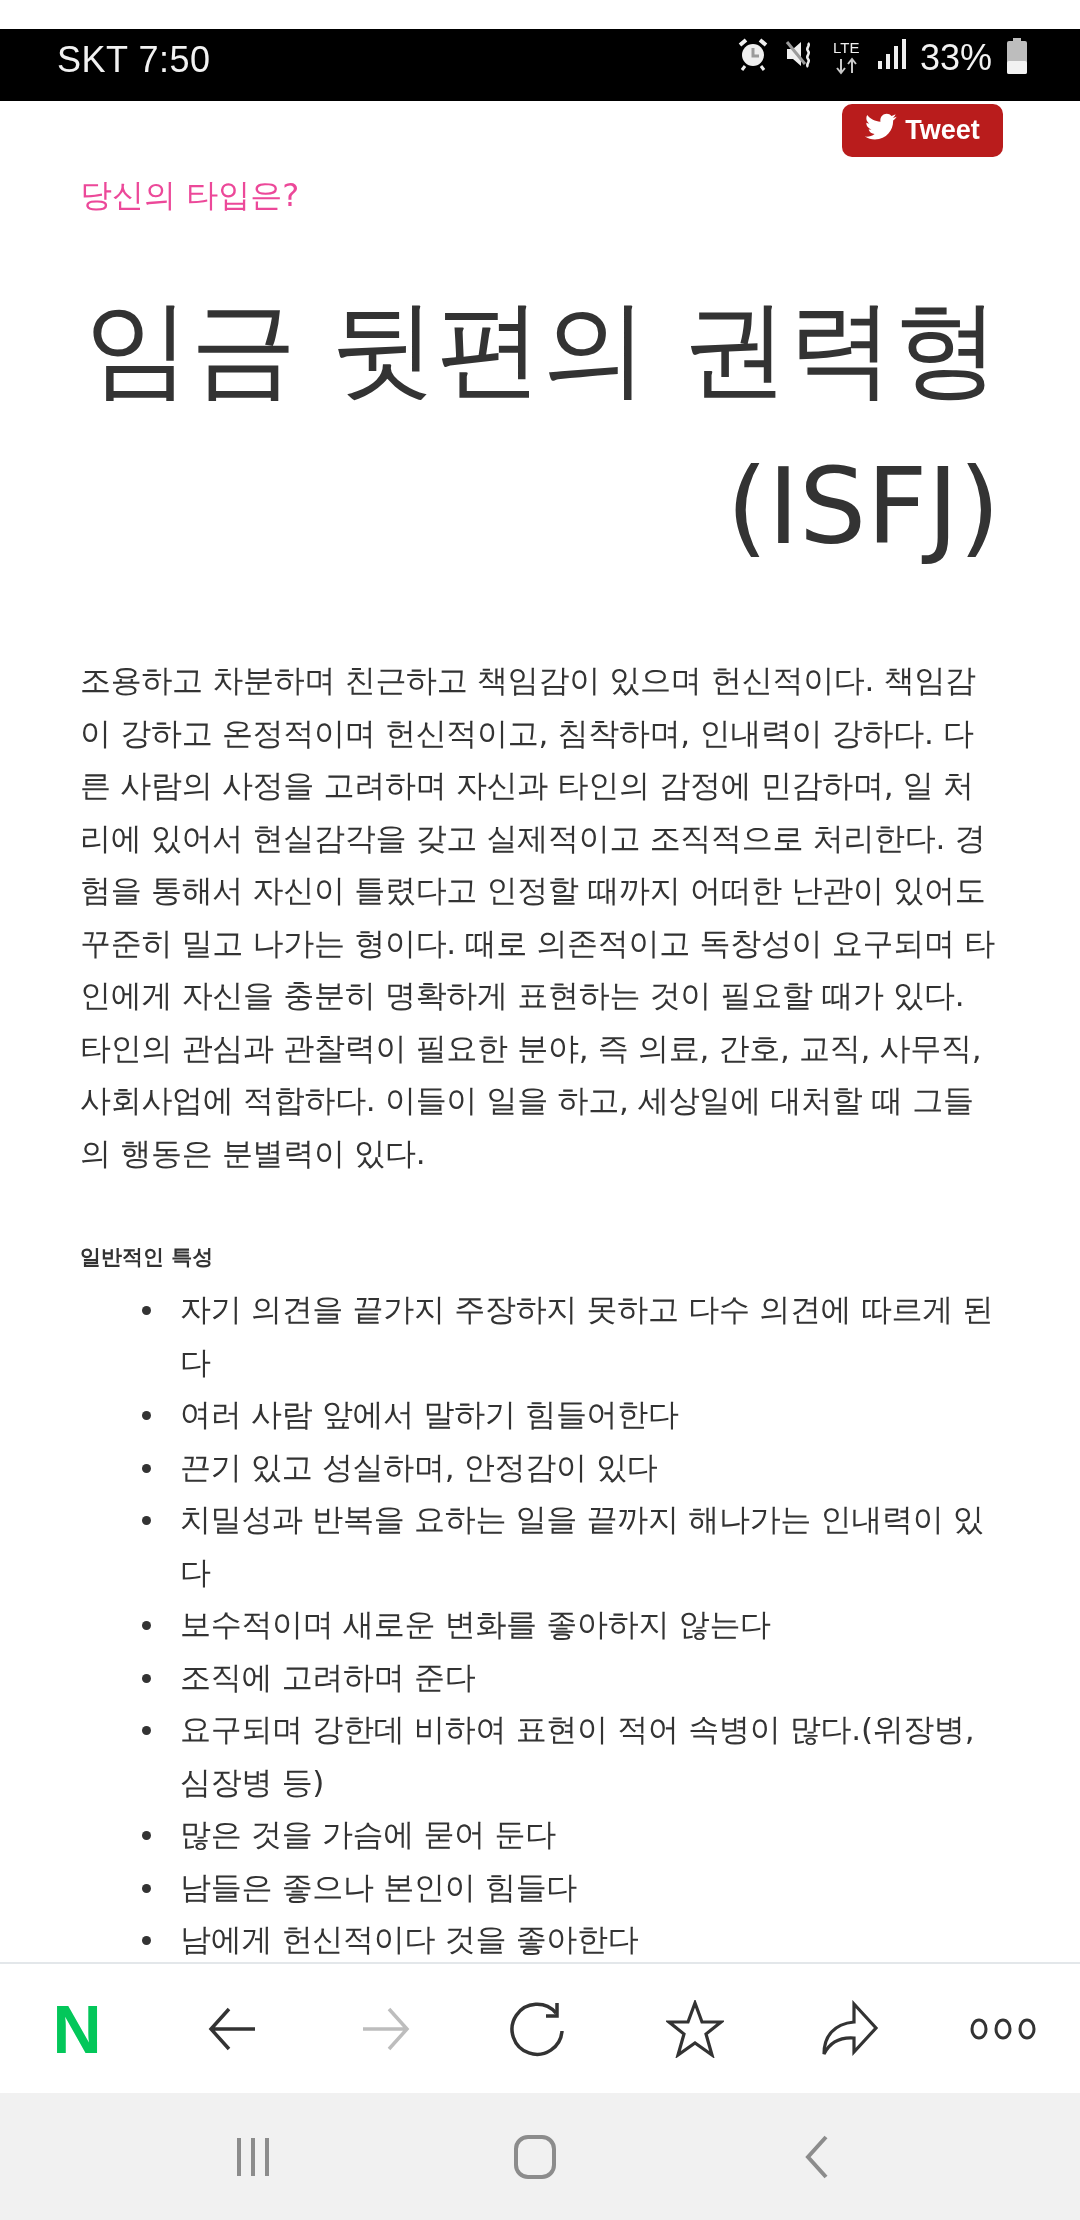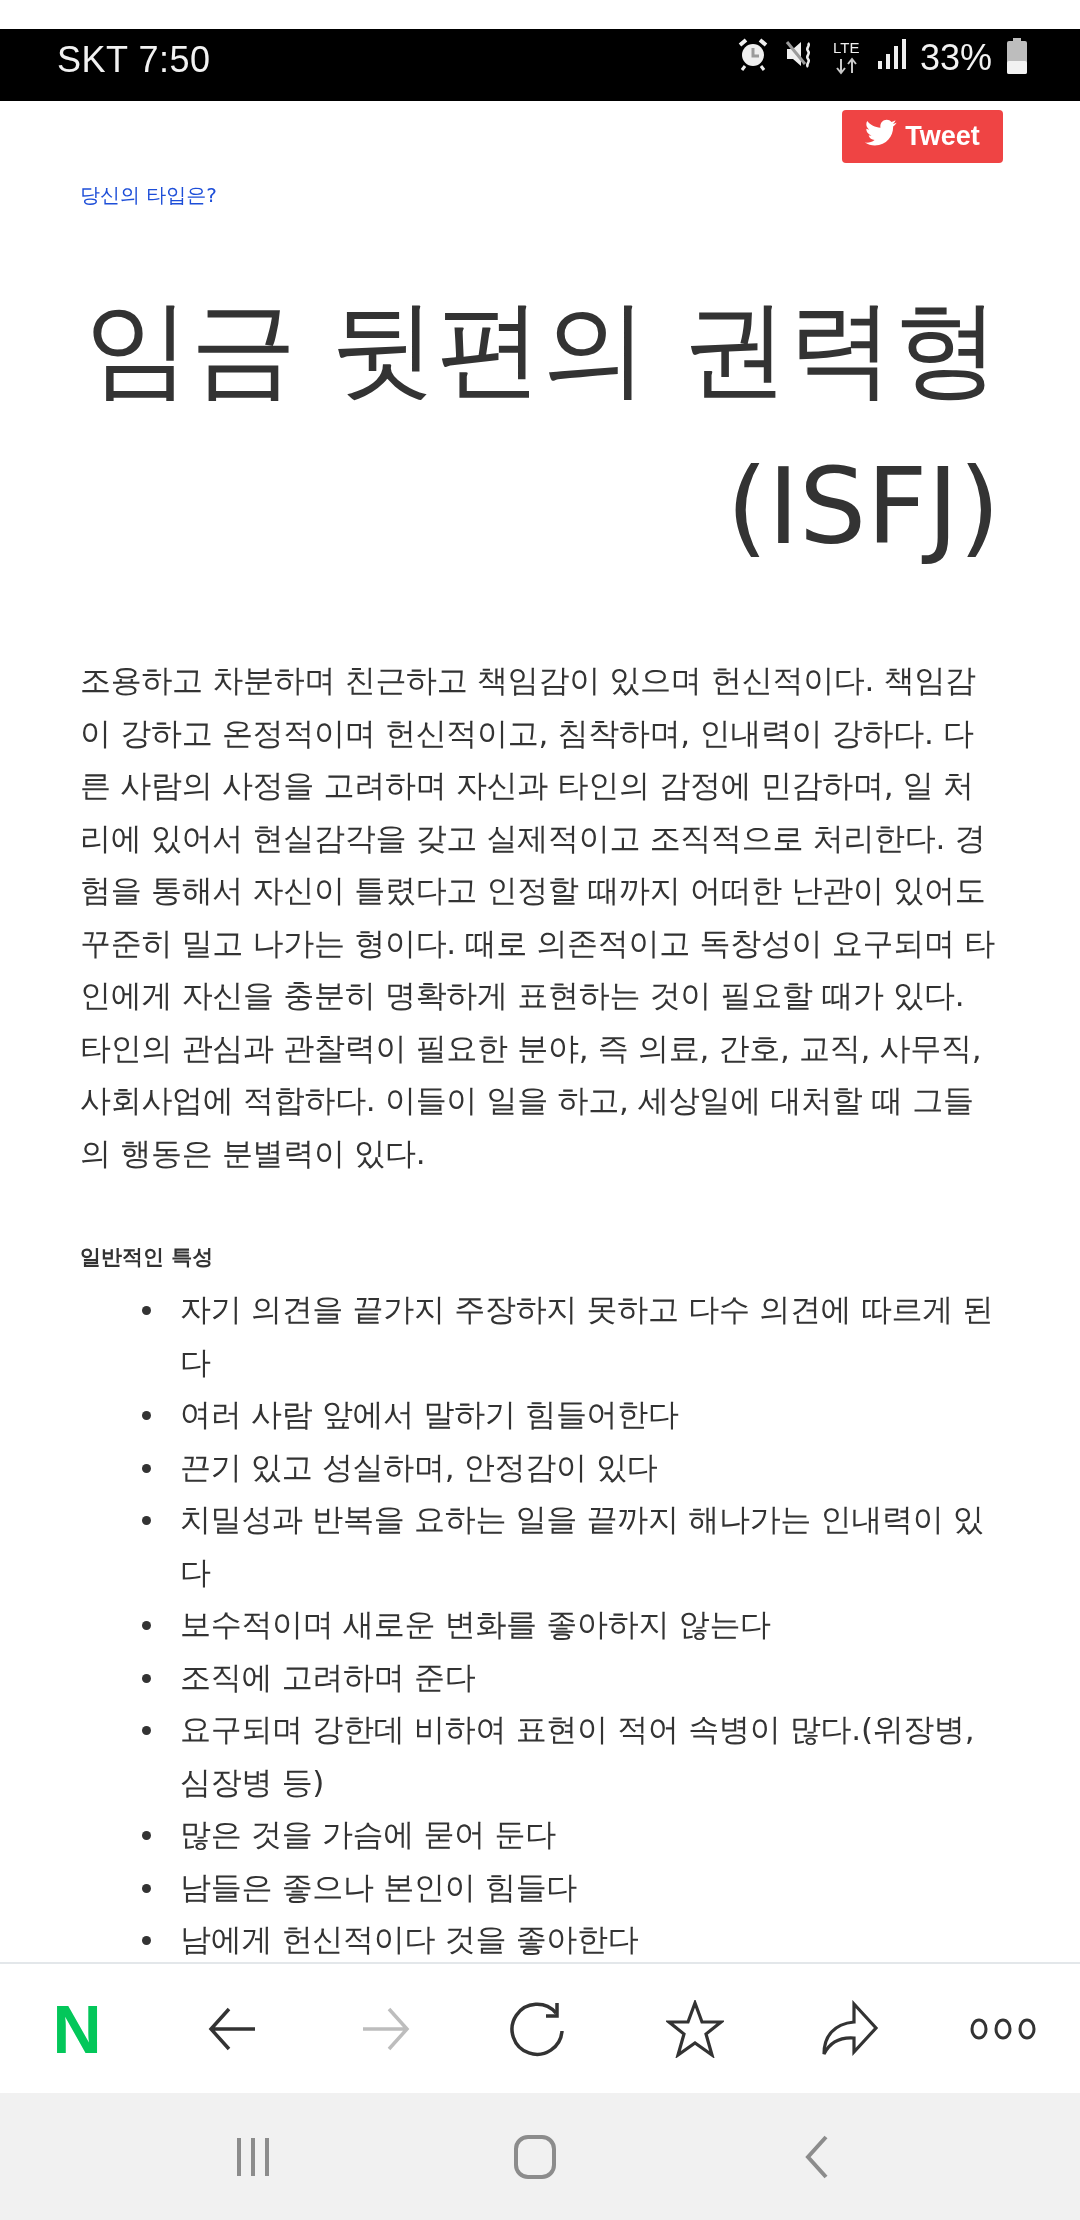--- a/index.html
+++ b/index.html
@@ -12,25 +12,25 @@
   .status-right { position: absolute; right: 52px; top: 8px; height: 46px; display: flex; gap: 14px; }
   .status-right svg { display: block; }
   .battery-pct { font-size: 36px; font-family: "Liberation Sans", sans-serif; }
 
   
   .btn-top { position: absolute; top: 30px; height: 62px; border-radius: 6px; }
   .btn-blue { left: 343px; width: 289px; background: #337ab7; }
   .btn-orange { left: 650px; width: 263px; background: #f0ad4e; }
   .btn-yellow { left: 932px; width: 62px; height: 54px; top: 30px; border-radius: 2px; background: #fbb800; }
 
-  .tweet-btn { position: absolute; left: 842px; top: 104px; width: 161px; height: 53px; background: #ef4444; border-radius: 4px; color: #fff; display: flex; align-items: center; justify-content: center; gap: 8px; font-family: "Liberation Sans", sans-serif; font-size: 27px; font-weight: bold; margin-top: 6px; }
+  .tweet-btn { position: absolute; left: 842px; top: 104px; width: 161px; height: 53px; background: #b91c1c; border-radius: 10px; color: #fff; display: flex; align-items: center; justify-content: center; gap: 8px; font-family: "Liberation Sans", sans-serif; font-size: 27px; font-weight: bold; }
 
   
   .content { position: absolute; left: 80px; top: 170px; width: 920px; }
-  .question { font-size: 20px; line-height: 50px; color: #1d4ed8; }
+  .question { font-size: 32px; line-height: 50px; color: #ec4899; }
   .title { text-align: right; font-size: 106px; line-height: 158px; color: #333; margin-top: 50px; font-weight: normal; }
   .desc { font-size: 31px; line-height: 52.5px; margin-top: 68px; color: #333; letter-spacing: -0.3px; }
   .section-heading { font-size: 21px; font-weight: bold; line-height: 52px; margin-top: 52px; }
   ul.traits { list-style: none; margin-left: 100px; }
   ul.traits li { position: relative; font-size: 31px; line-height: 52.5px; letter-spacing: -0.3px; }
   ul.traits li::before { content: ""; position: absolute; left: -38px; top: 23px; width: 9px; height: 9px; border-radius: 50%; background: #333; }
 
   
   .toolbar { position: absolute; left: 0; top: 1962px; width: 1080px; height: 131px; background: #ffffff; border-top: 2px solid #e3e7ea; z-index: 5; }
   .tb-item { position: absolute; top: 0; height: 129px; width: 110px; display: flex; align-items: center; justify-content: center; }

